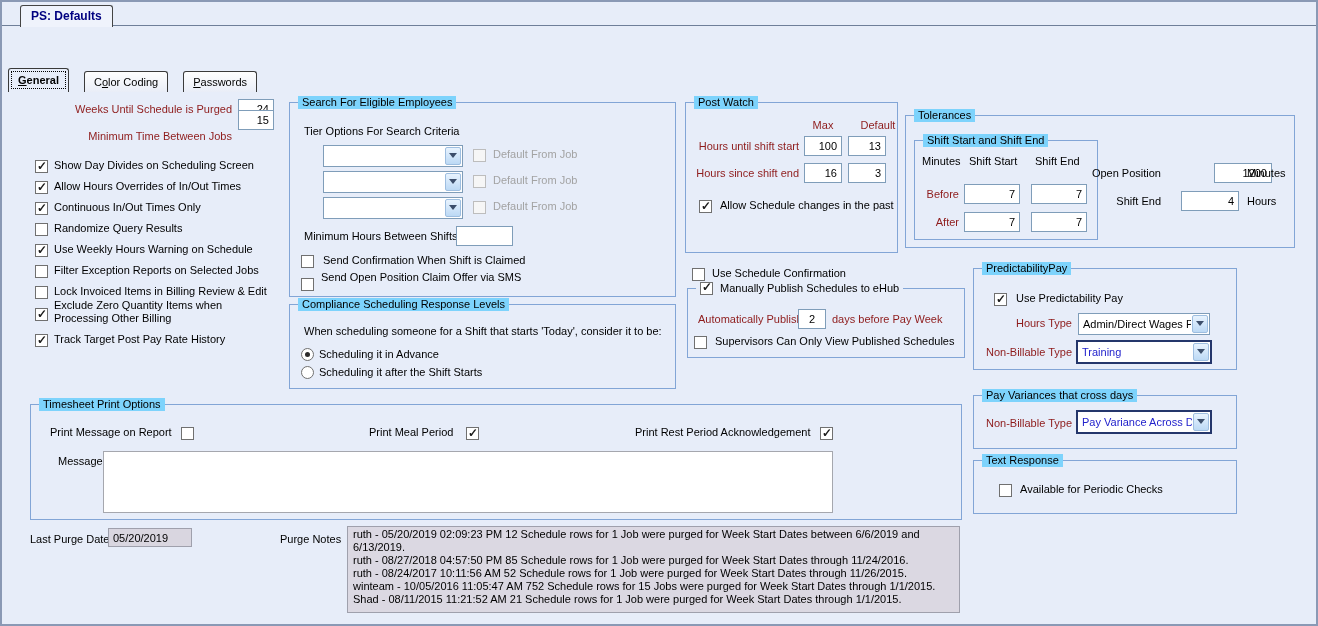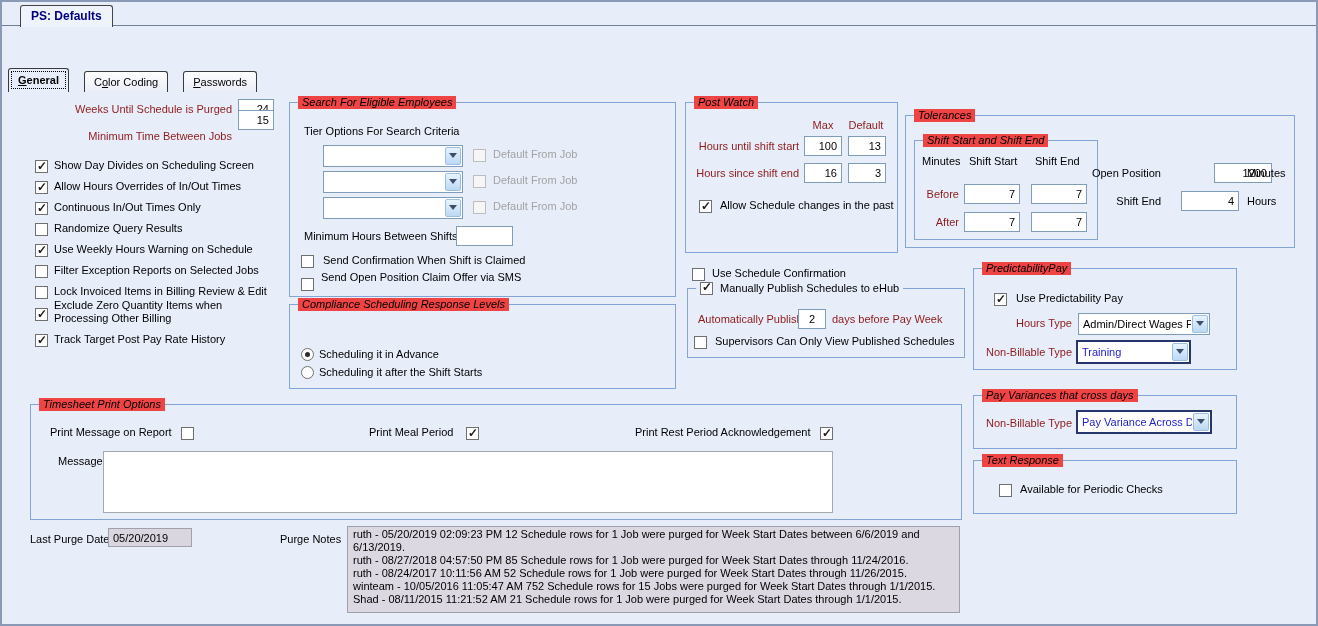--- a/index.html
+++ b/index.html
@@ -6,21 +6,21 @@
   .win { position:relative; width:1318px; height:626px; background:#E7EDF9;
          border:2px solid #8A99B5; box-sizing:border-box; overflow:hidden;
          font-family:"Liberation Sans", sans-serif; font-size:11px; color:#000; }
   .lb { position:absolute; white-space:nowrap; line-height:13px; }
   .wrap { white-space:normal; }
   .red { color:#8E1B1B; }
   .gray { color:#A3A3A3; }
   .r { text-align:right; }
   .c { text-align:center; }
   .grp { position:absolute; border:1px solid #82A5D6; }
-  .grp-t { position:absolute; top:-7px; left:8px; background:#ef4444; padding:0 4px; white-space:nowrap; line-height:13px;font-style:italic; }
+  .grp-t { position:absolute; top:-7px; left:8px; background:#7dd3fc; padding:0 4px; white-space:nowrap; line-height:13px; }
   .grp-cap { position:absolute; top:-7px; left:8px; background:#E7EDF9; padding:0 4px; display:flex; align-items:center; gap:7px; line-height:13px; }
   .grp-cap .cb { position:relative; flex:none; }
   .cb { position:absolute; width:13px; height:13px; background:#fff; border:1px solid #707070; box-sizing:border-box; }
   .cb.on::after { content:"✓"; position:absolute; left:1px; top:-2px; font-size:12px; font-weight:bold; color:#1A1A1A; }
   .cb.dis { border-color:#BDBDBD; background:#F6F6F6; }
   .radio { position:absolute; width:13px; height:13px; border-radius:50%; background:#fff; border:1px solid #707070; box-sizing:border-box; }
   .radio.on::after { content:""; position:absolute; left:3px; top:3px; width:5px; height:5px; border-radius:50%; background:#2B2B2B; }
   .field { position:absolute; background:#fff; border:1px solid #7F9DB9; box-sizing:border-box;
            display:flex; align-items:center; justify-content:flex-end; padding:0 4px; }
   .field.l { justify-content:flex-start; }
@@ -108,30 +108,31 @@
     <div class="lb" style="left:14px;top:127px;">Minimum Hours Between Shifts</div>
     <div class="field" style="left:166px;top:123px;width:57px;height:20px;"></div>
     <div class="cb" style="left:11px;top:152px;"></div>
     <div class="lb" style="left:33px;top:151px;">Send Confirmation When Shift is Claimed</div>
     <div class="cb" style="left:11px;top:175px;"></div>
     <div class="lb" style="left:31px;top:168px;">Send Open Position Claim Offer via SMS</div>
   </div>
 
   <div class="grp" style="left:287px;top:302px;width:385px;height:83px;">
     <div class="grp-t">Compliance Scheduling Response Levels</div>
+    <div class="lb" style="left:14px;top:20px;">When scheduling someone for a Shift that starts 'Today', consider it to be:</div>
     <div class="radio on" style="left:11px;top:43px;"></div>
     <div class="lb" style="left:29px;top:43px;">Scheduling it in Advance</div>
     <div class="radio" style="left:11px;top:61px;"></div>
     <div class="lb" style="left:29px;top:61px;">Scheduling it after the Shift Starts</div>
   </div>
 
   <div class="grp" style="left:683px;top:100px;width:211px;height:149px;">
     <div class="grp-t">Post Watch</div>
     <div class="lb red c" style="left:118px;top:16px;width:38px;">Max</div>
-    <div class="lb red c" style="left:156px;top:16px;width:48px;">Default</div>
+    <div class="lb red c" style="left:168px;top:16px;width:48px;">Default</div>
     <div class="lb red r" style="left:8px;top:37px;width:105px;">Hours until shift start</div>
     <div class="field" style="left:118px;top:33px;width:38px;height:20px;">100</div>
     <div class="field" style="left:162px;top:33px;width:38px;height:20px;">13</div>
     <div class="lb red r" style="left:8px;top:64px;width:105px;">Hours since shift end</div>
     <div class="field" style="left:118px;top:60px;width:38px;height:20px;">16</div>
     <div class="field" style="left:162px;top:60px;width:38px;height:20px;">3</div>
     <div class="cb on" style="left:13px;top:97px;"></div>
     <div class="lb" style="left:34px;top:96px;">Allow Schedule changes in the past</div>
   </div>
 
@@ -175,21 +176,21 @@
   <div class="grp" style="left:971px;top:266px;width:262px;height:100px;">
     <div class="grp-t">PredictabilityPay</div>
     <div class="cb on" style="left:20px;top:24px;"></div>
     <div class="lb" style="left:42px;top:23px;">Use Predictability Pay</div>
     <div class="lb red r" style="left:2px;top:48px;width:96px;">Hours Type</div>
     <div class="combo" style="left:104px;top:44px;width:132px;height:22px;">
       <span class="cval">Admin/Direct Wages P</span>
       <span class="cbtn"></span>
     </div>
     <div class="lb red r" style="left:2px;top:77px;width:96px;">Non-Billable Type</div>
-    <div class="combo foc blue" style="left:102px;top:71px;width:115px;height:24px;">
+    <div class="combo foc blue" style="left:102px;top:71px;width:136px;height:24px;">
       <span class="cval">Training</span>
       <span class="cbtn"></span>
     </div>
   </div>
 
   <div class="grp" style="left:971px;top:393px;width:262px;height:52px;">
     <div class="grp-t">Pay Variances that cross days</div>
     <div class="lb red r" style="left:2px;top:21px;width:96px;">Non-Billable Type</div>
     <div class="combo foc blue" style="left:102px;top:14px;width:136px;height:24px;">
       <span class="cval">Pay Variance Across D</span>

